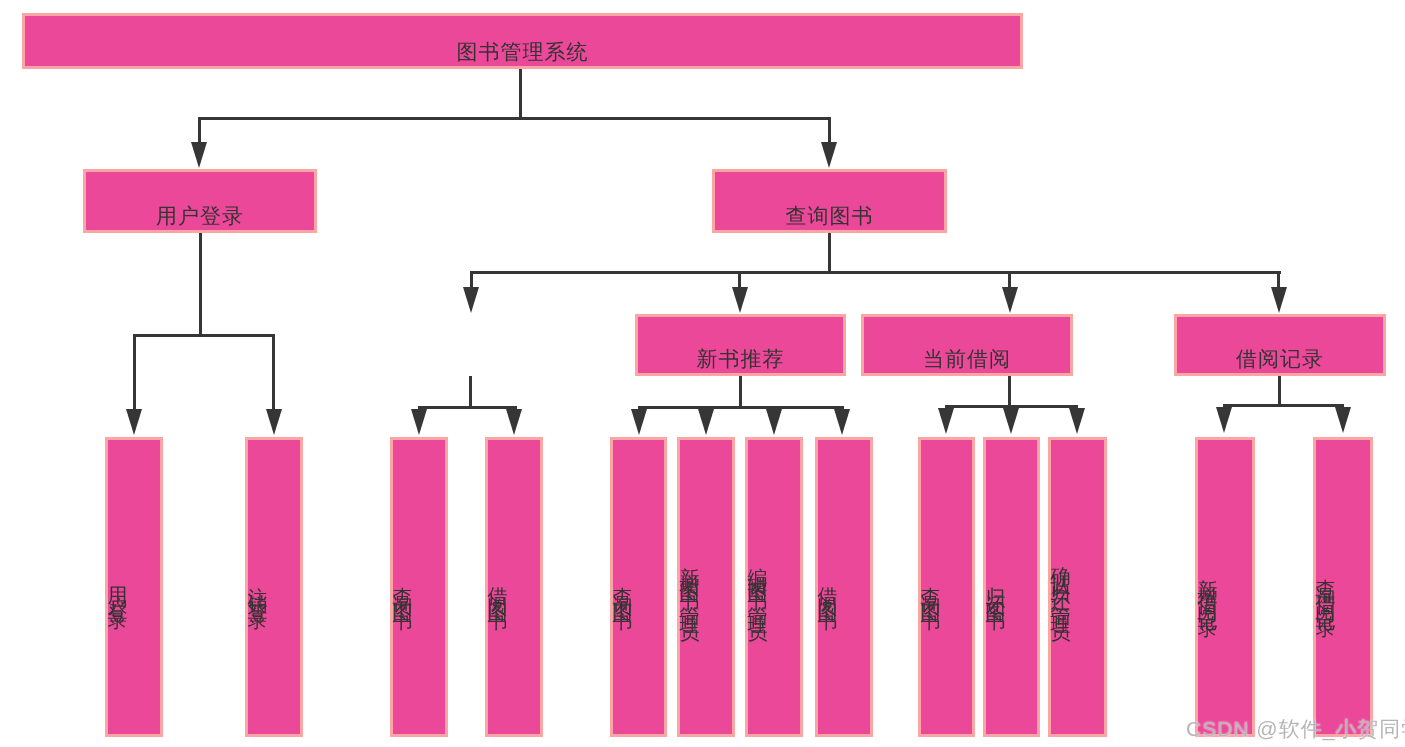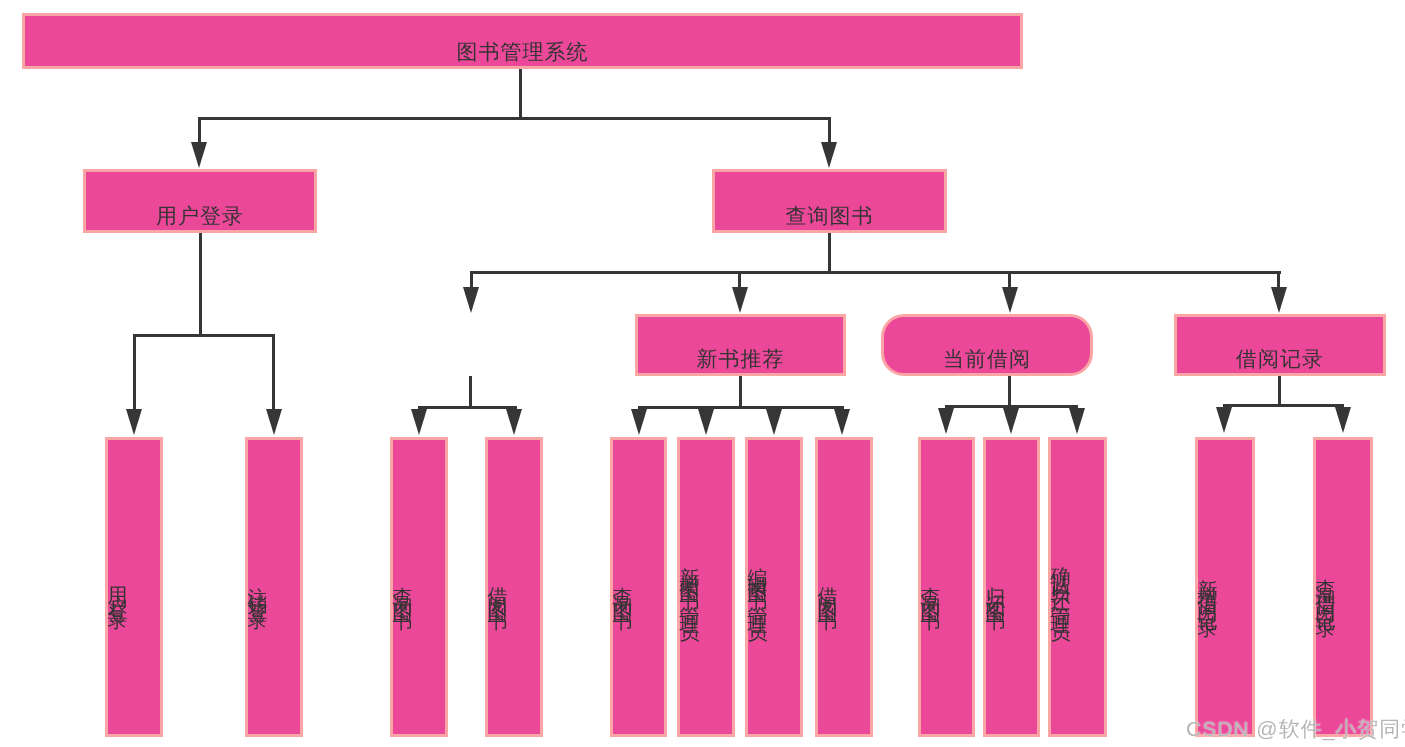--- a/index.html
+++ b/index.html
@@ -70,21 +70,21 @@
   <div class="line" style="left:738px;top:271px;width:3px;height:17px;"></div>
   <div class="arr" style="left:732px;top:287px;"></div>
   <div class="line" style="left:1008px;top:271px;width:3px;height:17px;"></div>
   <div class="arr" style="left:1002px;top:287px;"></div>
   <div class="line" style="left:1277px;top:271px;width:3px;height:17px;"></div>
   <div class="arr" style="left:1271px;top:287px;"></div>
 
   <div class="box hbox" style="left:635px;top:314px;width:211px;height:62px;">
     <span>新书推荐</span>
   </div>
-  <div class="box hbox" style="left:881px;top:314px;width:212px;height:62px;border-radius:23px;">
+  <div class="box hbox" style="left:861px;top:314px;width:212px;height:62px;">
     <span>当前借阅</span>
   </div>
   <div class="box hbox" style="left:1174px;top:314px;width:212px;height:62px;">
     <span>借阅记录</span>
   </div>
 
   <div class="line" style="left:469px;top:376px;width:3px;height:31px;"></div>
   <div class="line" style="left:418px;top:406px;width:99px;height:3px;"></div>
   <div class="arr" style="left:411px;top:409px;"></div>
   <div class="arr" style="left:506px;top:409px;"></div>

